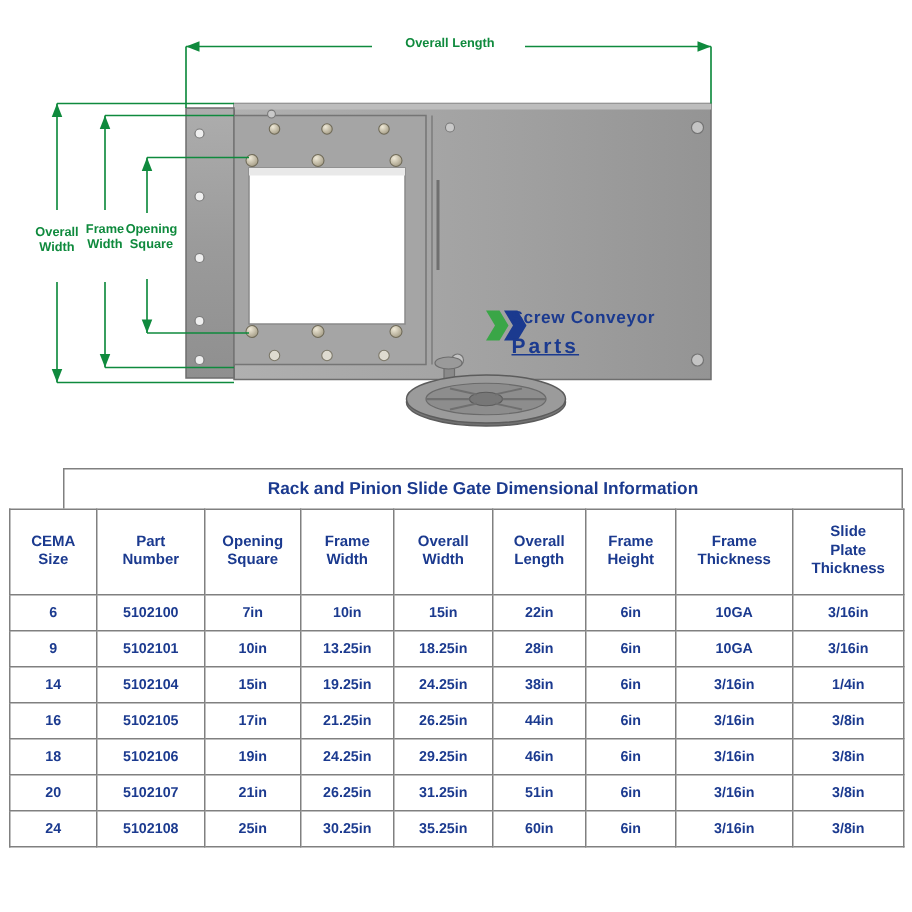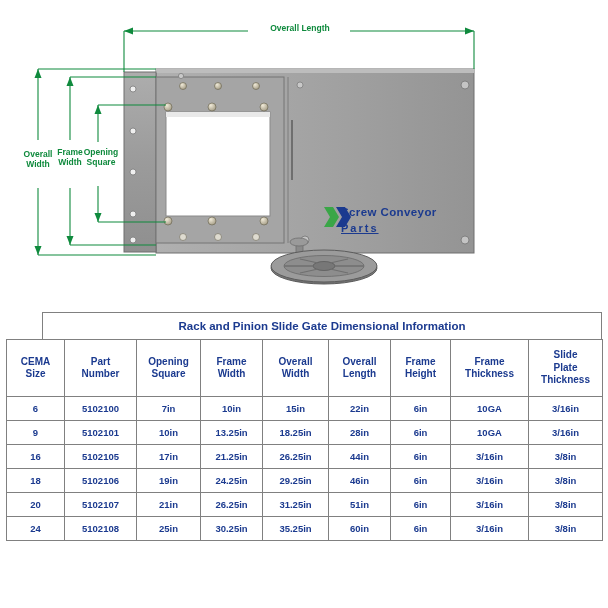--- a/index.html
+++ b/index.html
@@ -55,21 +55,21 @@
     left: 37px;
     top: 3px;
     color: #1b3a8f;
     font-size: 11.5px;
     font-weight: bold;
     letter-spacing: 0.4px;
     line-height: 1.35;
   }
   #logo .logo-text .second {
     color: #1b3a8f;
-    font-size: 11px;
+    font-size: 14px;
     letter-spacing: 2px;
     text-decoration: underline;
   }
 
   
   #table-wrap {
     position: absolute;
     left: 6px;
     top: 312px;
     width: 596px;
@@ -306,20 +306,31 @@
             <td>5102101</td>
             <td>10in</td>
             <td>13.25in</td>
             <td>18.25in</td>
             <td>28in</td>
             <td>6in</td>
             <td>10GA</td>
             <td>3/16in</td>
           </tr>
           <tr>
+            <td>14</td>
+            <td>5102104</td>
+            <td>15in</td>
+            <td>19.25in</td>
+            <td>24.25in</td>
+            <td>38in</td>
+            <td>6in</td>
+            <td>3/16in</td>
+            <td>1/4in</td>
+          </tr>
+          <tr>
             <td>16</td>
             <td>5102105</td>
             <td>17in</td>
             <td>21.25in</td>
             <td>26.25in</td>
             <td>44in</td>
             <td>6in</td>
             <td>3/16in</td>
             <td>3/8in</td>
           </tr>

